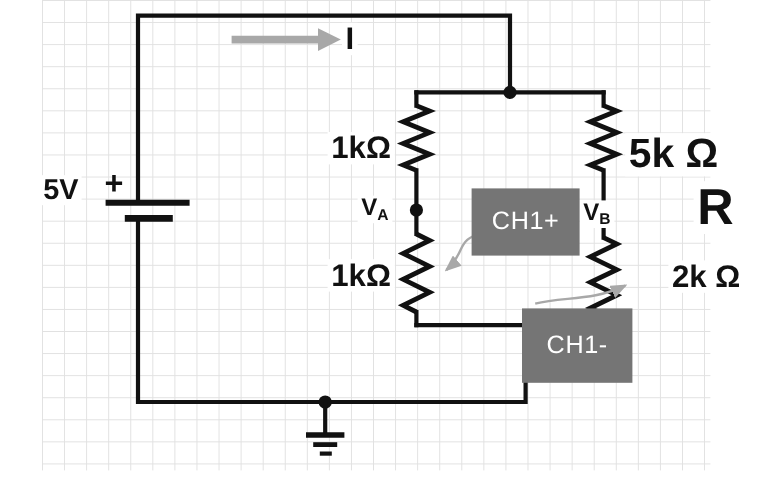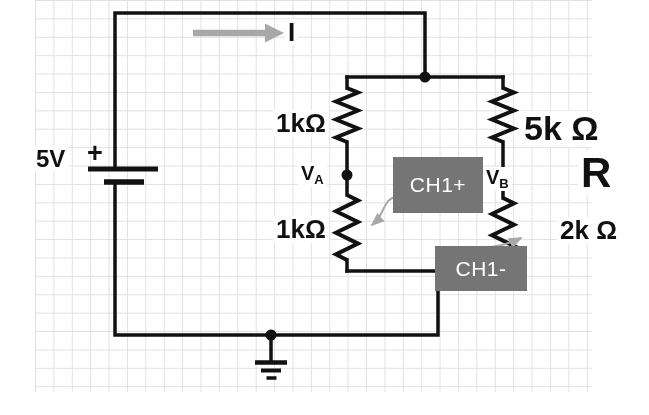--- a/index.html
+++ b/index.html
@@ -30,21 +30,21 @@
   .node-lbl { font-size:20px; }
   .lbl-va   { left:298px; top:163px; }
   .lbl-vb   { left:483px; top:167px; }
   .node-lbl .sub { font-size:13px; vertical-align:-4px; }
   .probe {
     position:absolute; background:#757575; color:#ffffff;
     display:flex; align-items:center; justify-content:center;
     font-size:21px; font-weight:400; letter-spacing:0.5px;
   }
   .probe-pos { left:393px; top:157px; width:90px; height:56px;text-align:center; }
-  .probe-neg { left:435px; top:246px; width:92px; height:45px; }
+  .probe-neg { left:435px; top:257px; width:92px; height:62px; }
 </style>
 </head>
 <body>
 
 <div id="stage">
 
   <div id="grid"></div>
 
   <svg id="circuit-svg" width="649" height="415" viewBox="0 0 649 415">
     <defs>

